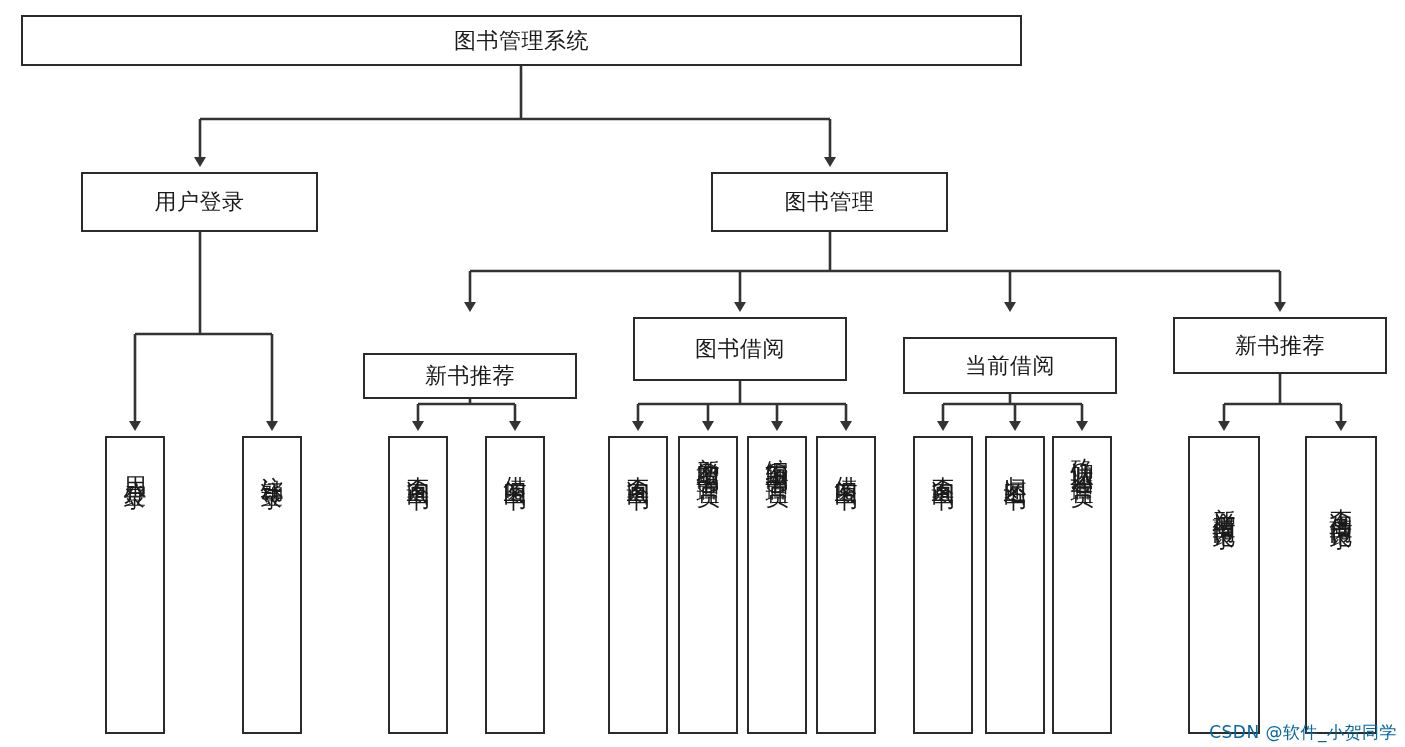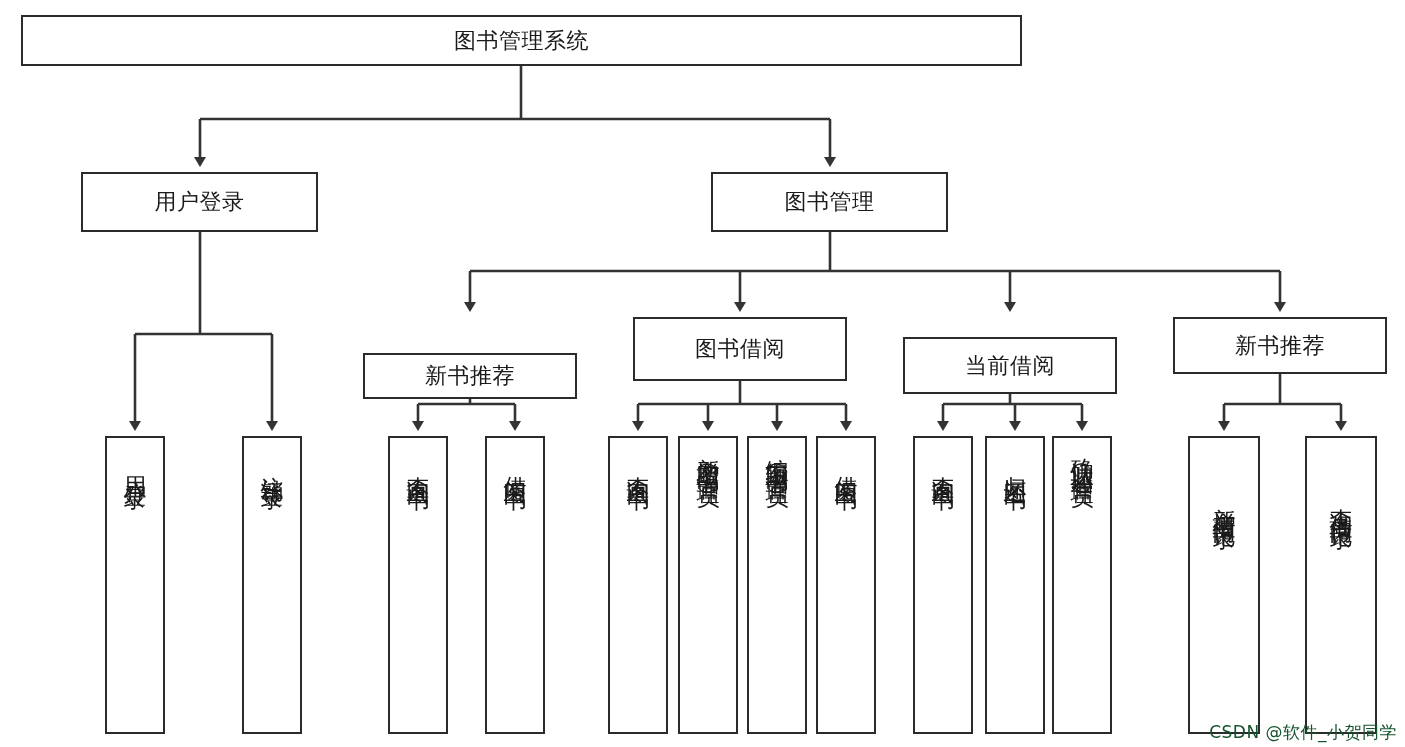--- a/index.html
+++ b/index.html
@@ -65,21 +65,21 @@
     padding-top: 52px;
   }
   .node.vert.mid .label {
     padding-top: 20px;
   }
   .watermark {
     position: absolute;
     right: 8px;
     bottom: 3px;
     font-size: 17px;
-    color: #14532d;
+    color: #0369a1;
     white-space: nowrap;
     letter-spacing: 0.5px;
   }
 </style>
 </head>
 <body>
 
 <div id="diagram-root">
 
   <svg class="edges" viewBox="0 0 1405 747" xmlns="http://www.w3.org/2000/svg">

